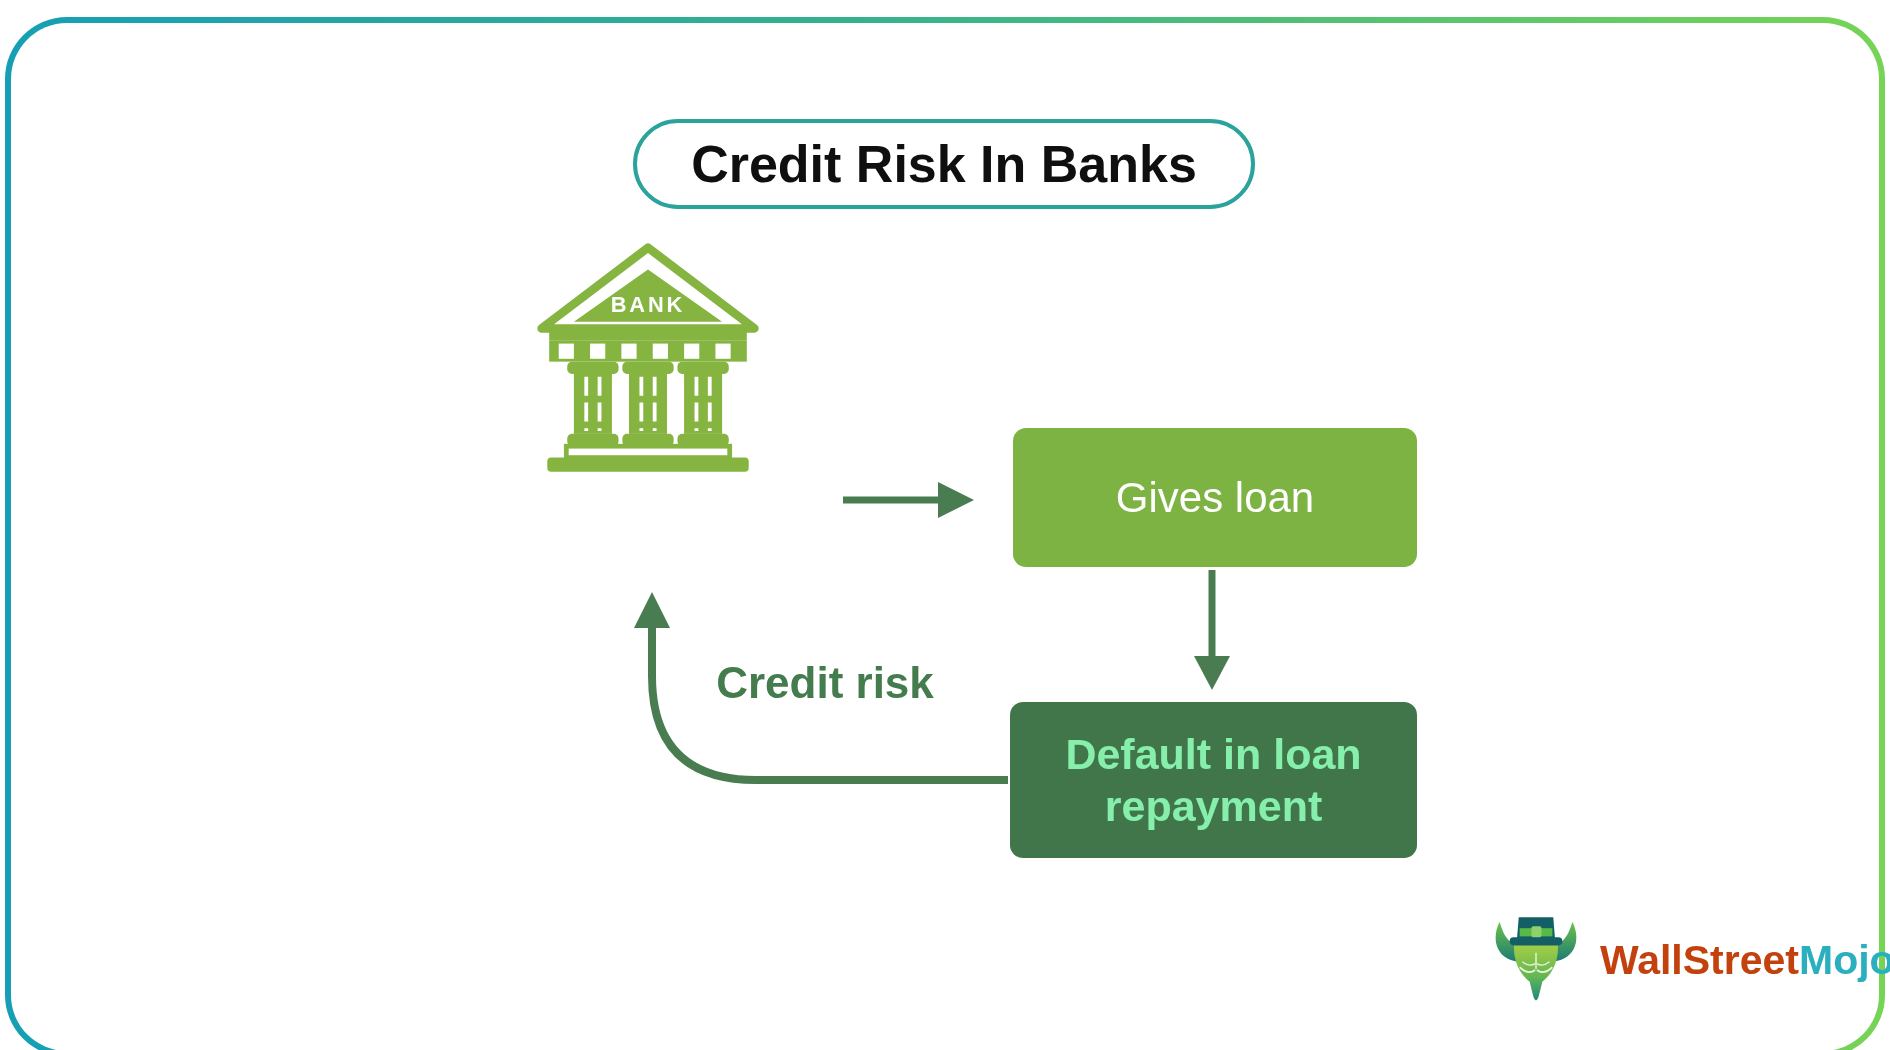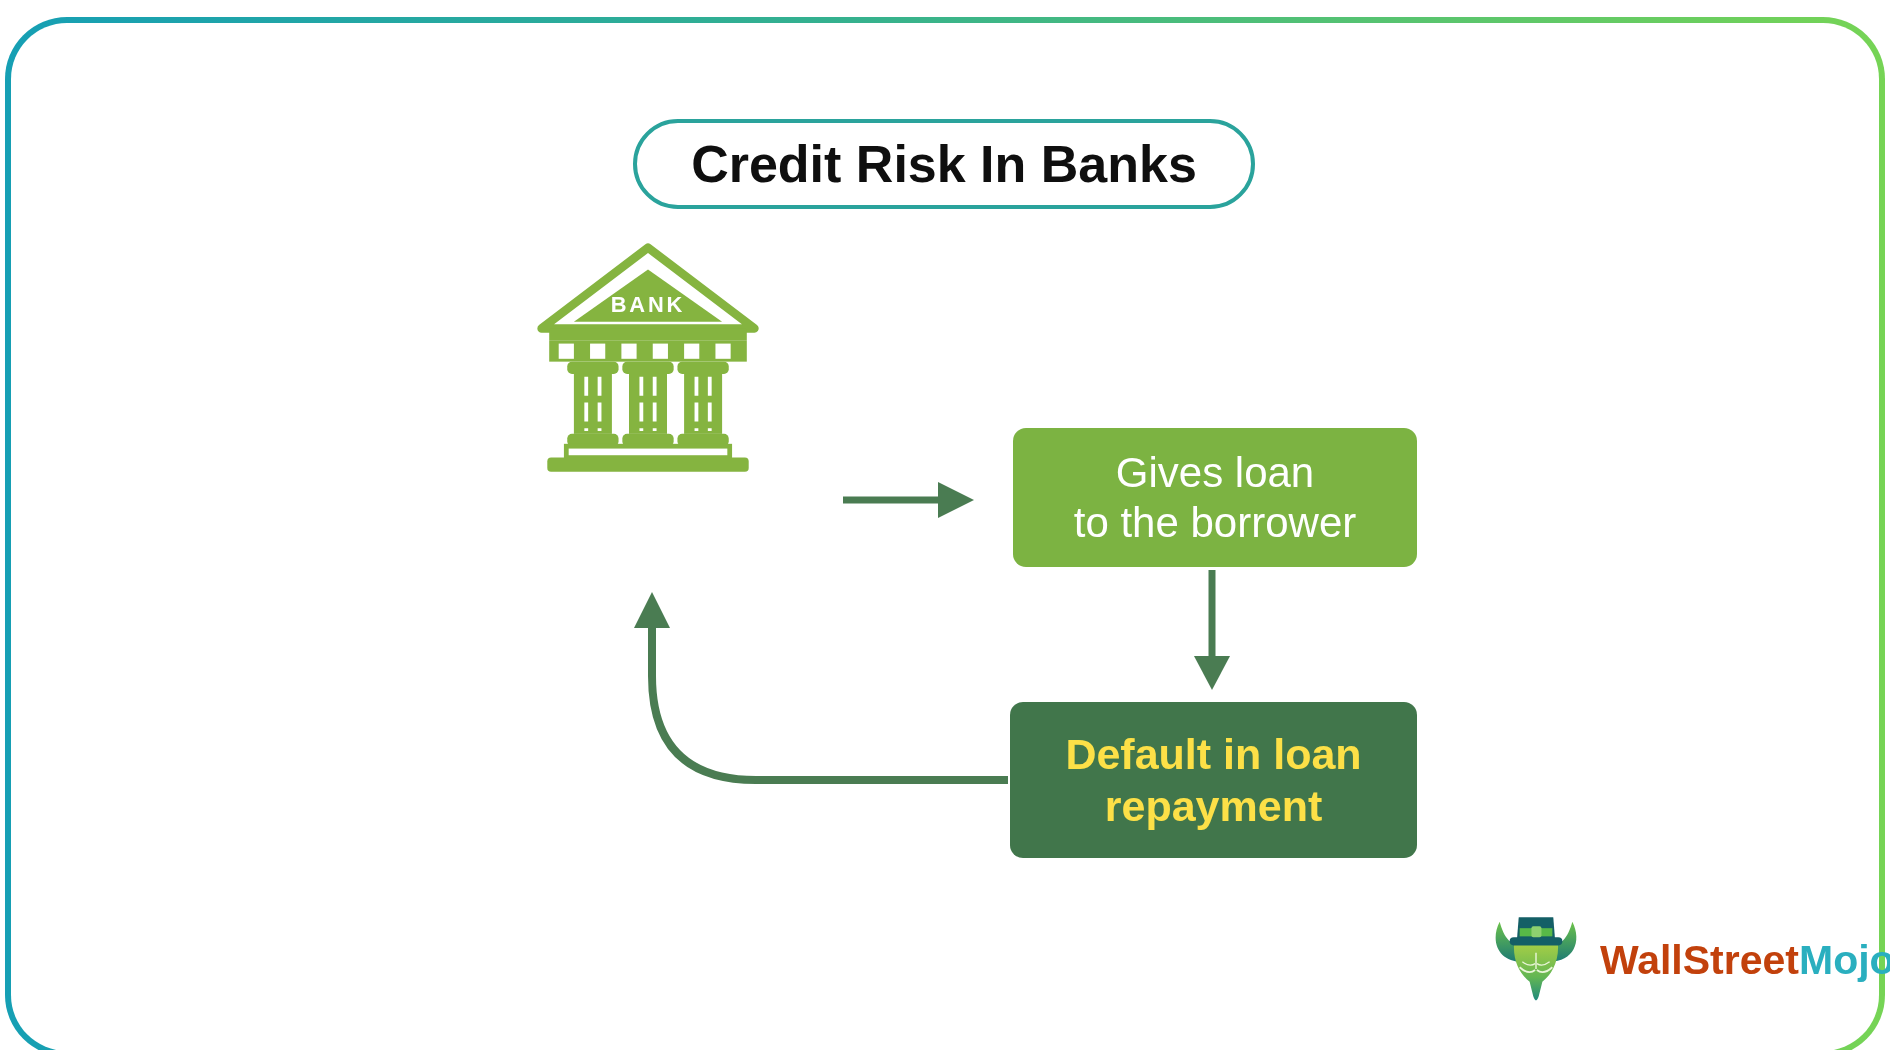--- a/index.html
+++ b/index.html
@@ -53,21 +53,21 @@
   }
   .loan-box span { font-size: 42px; font-weight: 400; color: #ffffff; }
 
   
   .default-box {
     position: absolute; left: 1010px; top: 690px; width: 407px; height: 156px;
     background: #41764b; border-radius: 13px;
     display: flex; flex-direction: column; align-items: center; justify-content: center;
     line-height: 1.22;
   }
-  .default-box span { font-size: 43px; font-weight: 800; color: #fde047; }
+  .default-box span { font-size: 43px; font-weight: 800; color: #86efac; }
 
   
   .credit-risk-label {
     position: absolute; left: 660px; top: 646px; width: 330px;
     text-align: center;
     font-size: 44px; font-weight: 800; color: #447c4e;
   }
 
   
   .arrows { position: absolute; left: 0; top: 0; width: 1890px; height: 1050px; pointer-events: none; }
@@ -125,28 +125,28 @@
     <line x1="185" y1="146" x2="185" y2="203" stroke="#ffffff" stroke-width="4" stroke-dasharray="20 7"></line>
     <rect x="151" y="206" width="54" height="13" rx="5" fill="#85b440"></rect>
 
     <rect x="34" y="219" width="172" height="12" fill="#ffffff" stroke="#85b440" stroke-width="5"></rect>
     <rect x="14" y="231" width="212" height="15" rx="4" fill="#85b440"></rect>
   </svg>
 
 
   <div class="loan-box">
     <span>Gives loan</span>
-    <span>to the borrower</span>
   </div>
 
   <div class="default-box">
     <span>Default in loan</span>
     <span>repayment</span>
   </div>
 
+  <div class="credit-risk-label">Credit risk</div>
 
   <svg class="arrows" viewBox="0 0 1890 1050">
 
     <g>
       <line x1="843" y1="488" x2="940" y2="488" stroke="#4a7c52" stroke-width="7"></line>
       <polygon points="938,470 938,506 974,488" fill="#4a7c52"></polygon>
     </g>
 
     <g>
       <line x1="1212" y1="558" x2="1212" y2="646" stroke="#4a7c52" stroke-width="7"></line>

